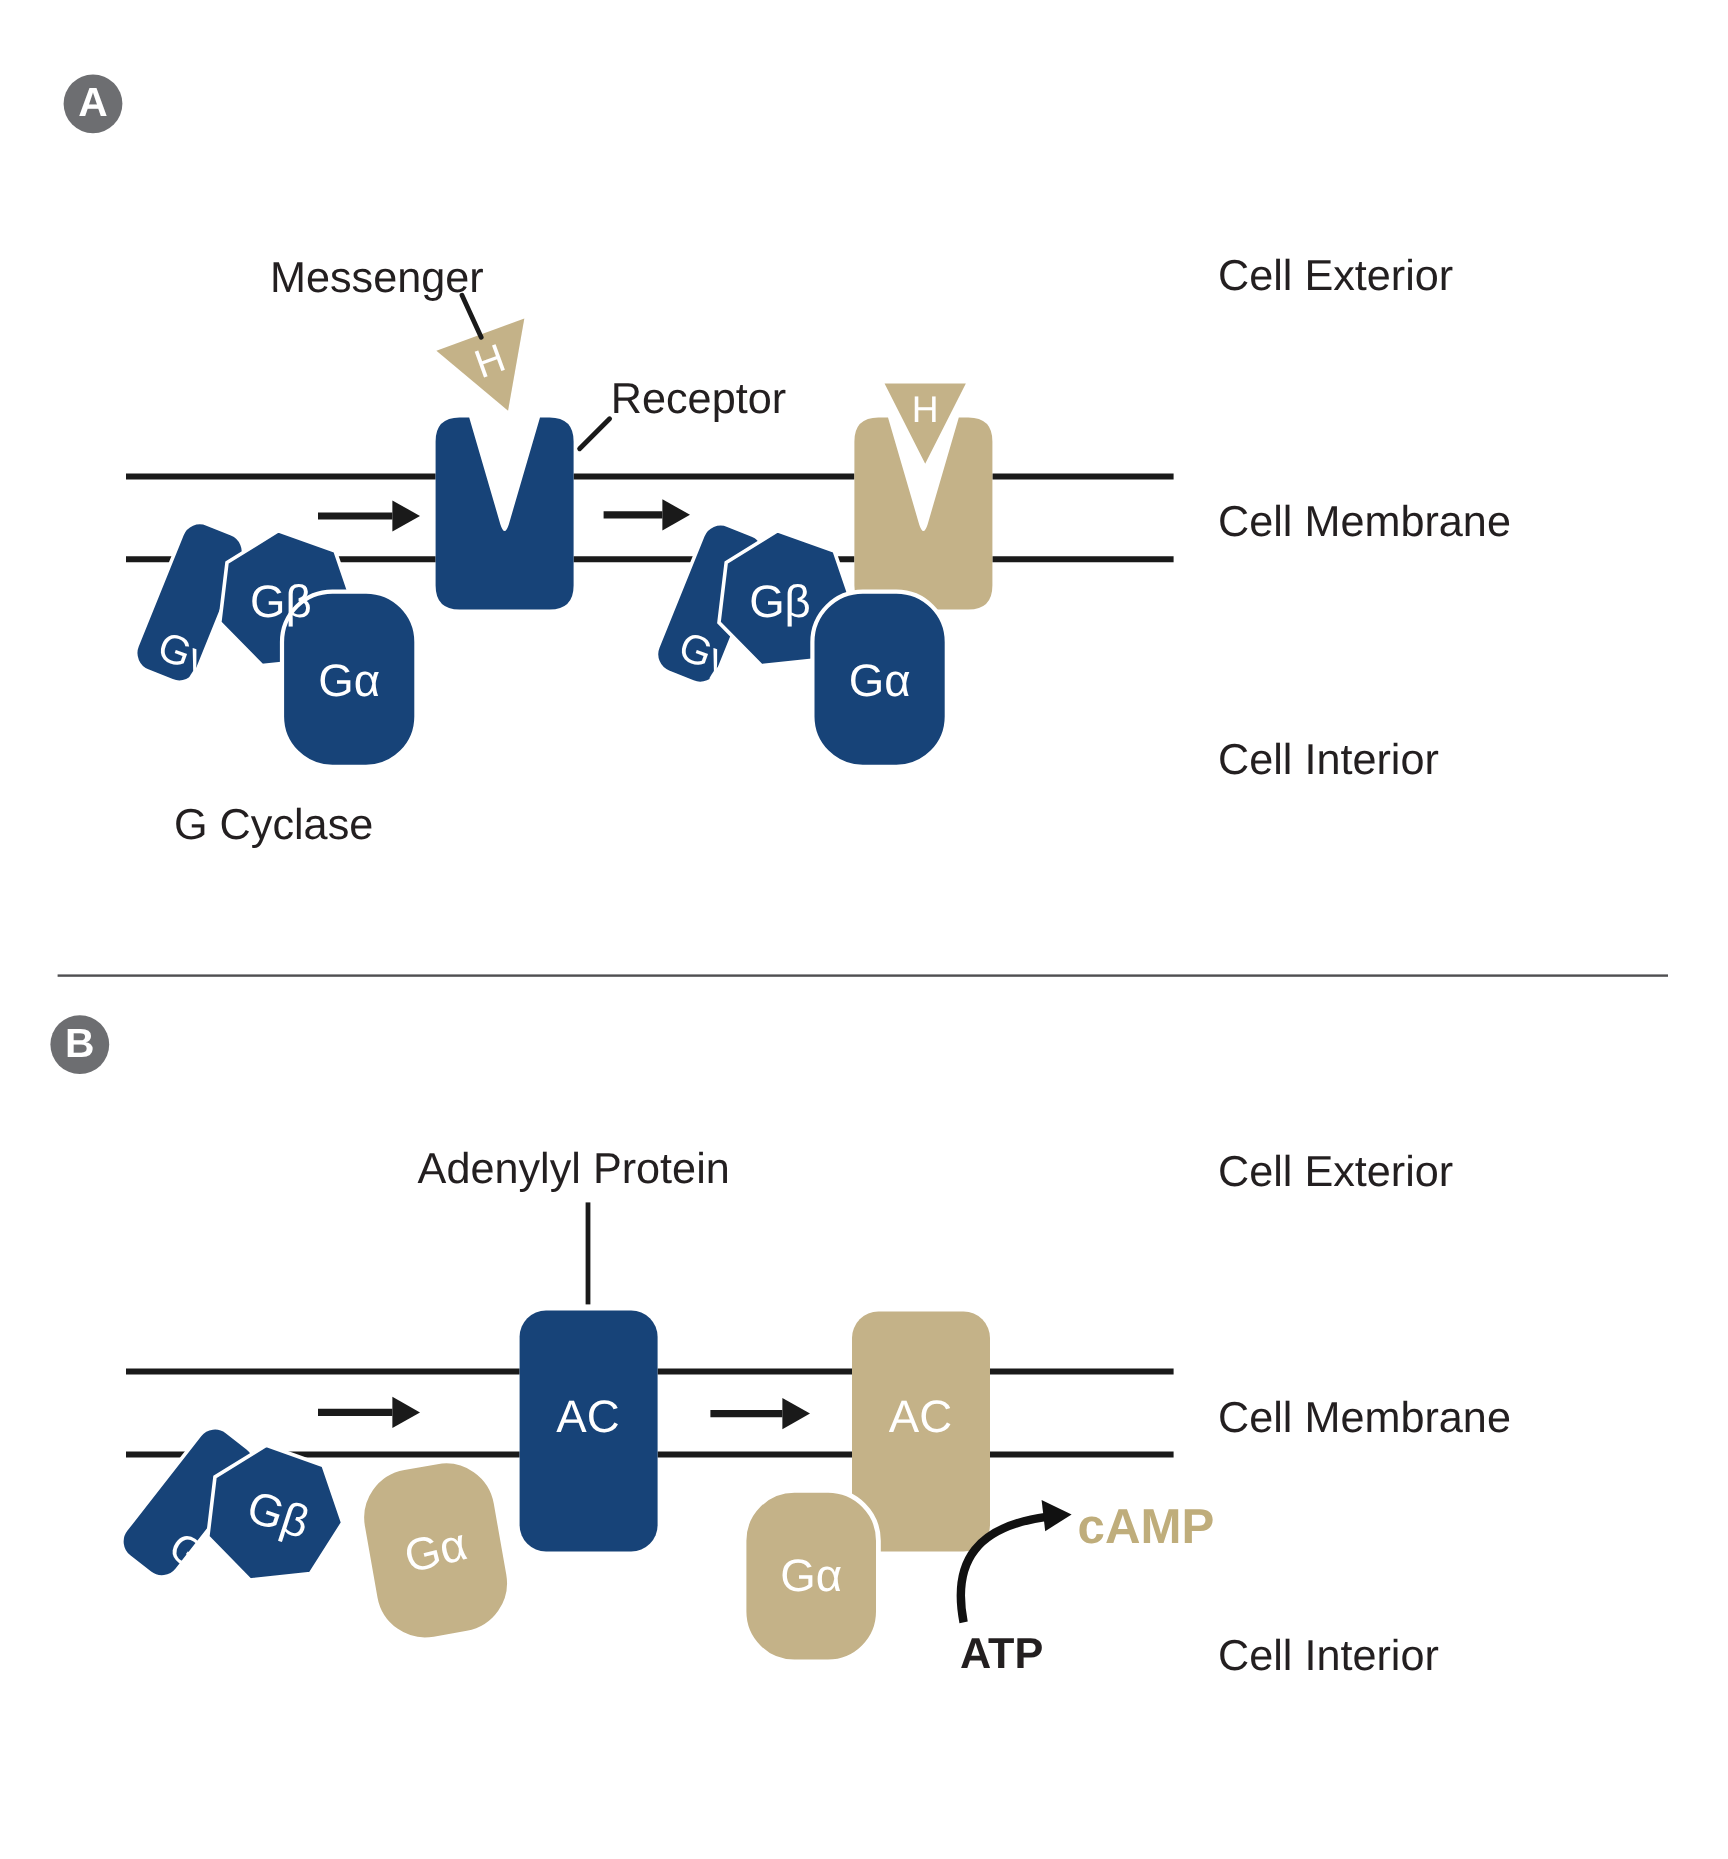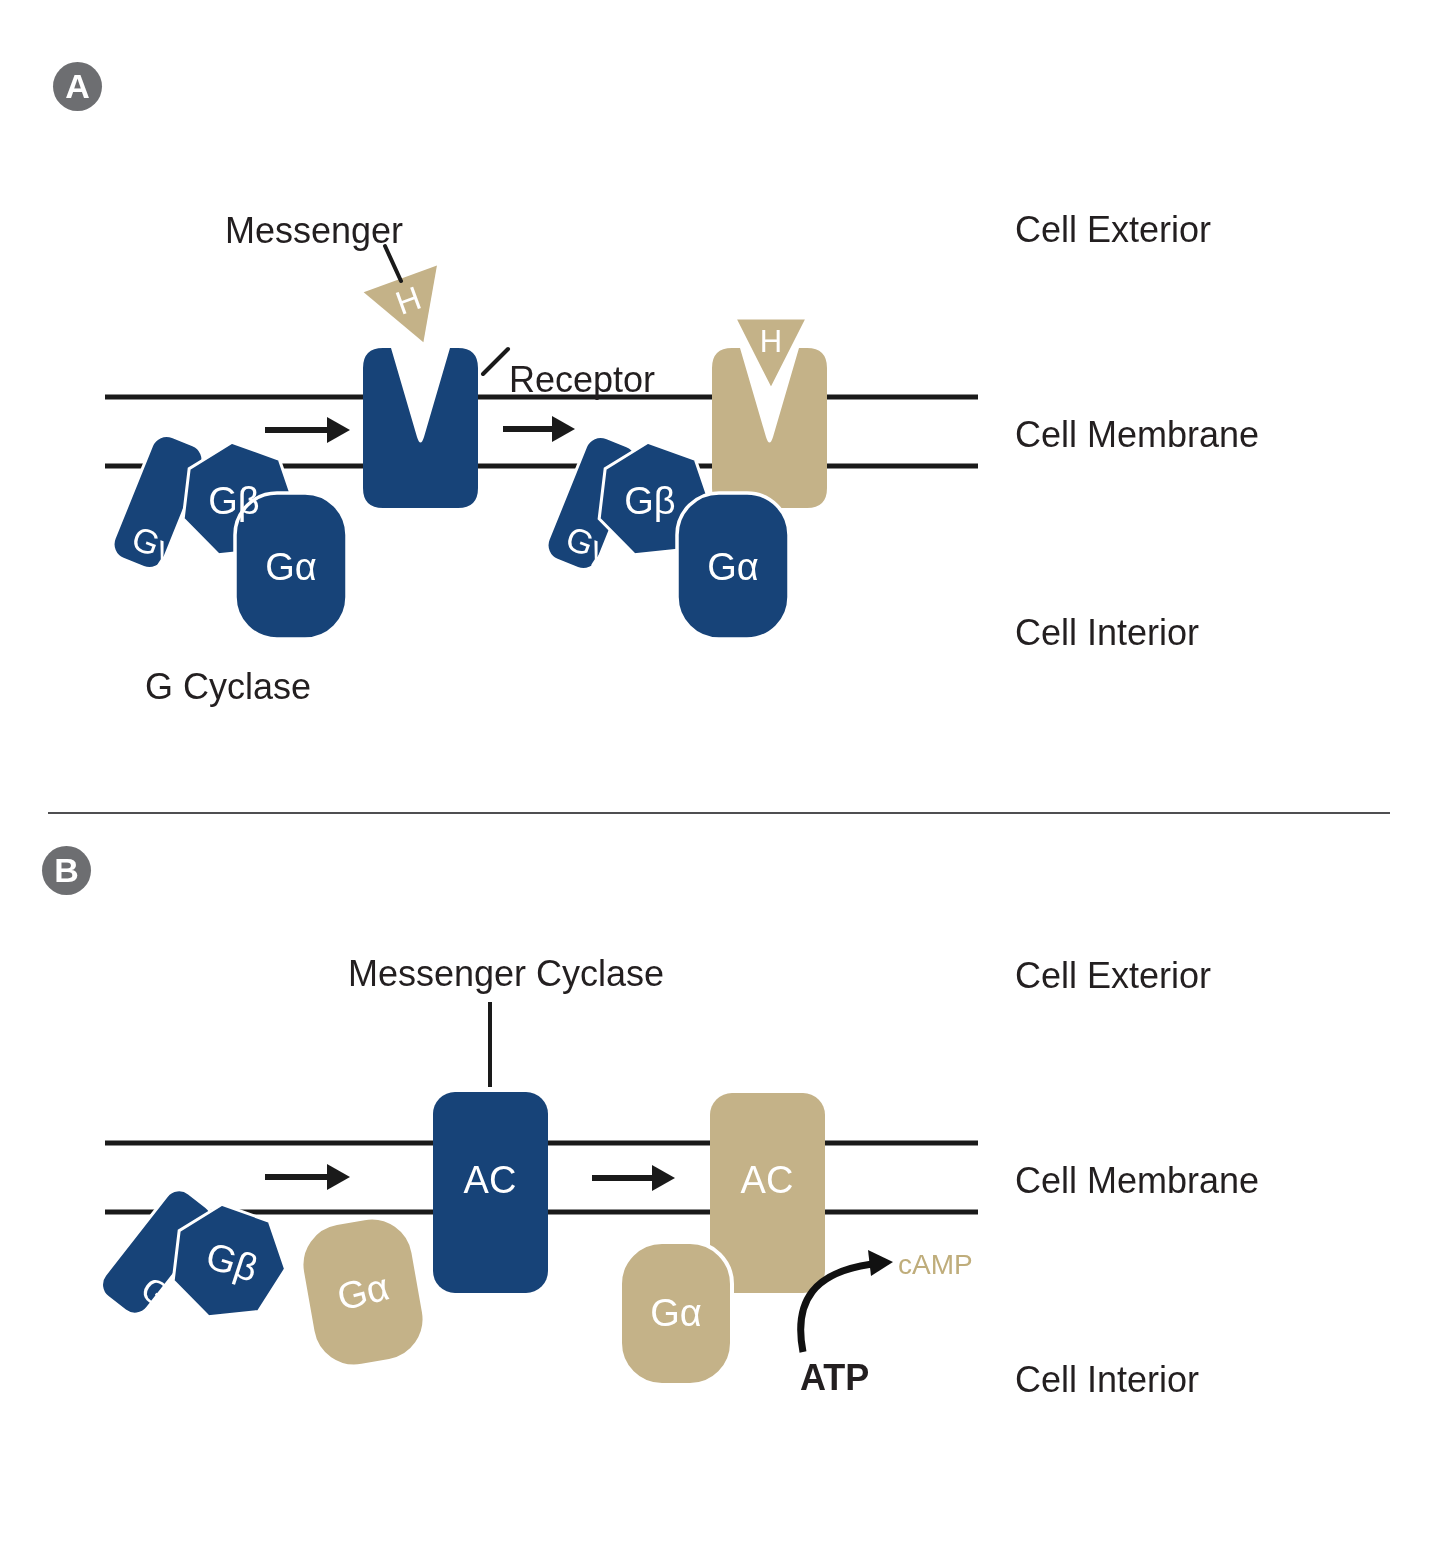--- a/index.html
+++ b/index.html
@@ -7,21 +7,21 @@
     position:relative;width:1440px;height:1549px;background:#ffffff;overflow:hidden;
     font-family:"Liberation Sans",sans-serif;color:#231f20;
   }
   #diagram-svg{position:absolute;left:0;top:0;}
   .lbl{position:absolute;font-size:36px;line-height:1.1;white-space:nowrap;color:#231f20;}
   .badge{
     position:absolute;width:49px;height:49px;border-radius:50%;background:#6d6e71;
     color:#ffffff;font-size:34px;font-weight:bold;display:flex;align-items:center;justify-content:center;
   }
   .divider{position:absolute;left:48px;top:812px;width:1342px;height:2px;background:#4f4f51;}
-  .camp{font-weight:normal;color:#bfad7b;font-size:28px;}
+  .camp{font-weight:bold;color:#bfad7b;font-size:41px;}
   svg text{font-family:"Liberation Sans",sans-serif;fill:#ffffff;}
 </style>
 </head>
 <body>
 
 <div id="stage">
 
   <svg id="diagram-svg" width="1440" height="1549" viewBox="0 0 1440 1549">
 
     <g>
@@ -129,29 +129,29 @@
       <g>
         <path d="M 803 1352 C 793 1300 815 1272 872 1264" fill="none" stroke="#111111" stroke-width="7"></path>
         <polygon points="893,1262 868,1250 871,1276" fill="#111111"></polygon>
       </g>
     </g>
   </svg>
 
   <div class="badge" style="left:53px;top:62px;">A</div>
 
   <div class="lbl" style="left:225px;top:211px;text-align:right;">Messenger</div>
-  <div class="lbl" style="left:509px;top:312px;margin-top:48px;">Receptor</div>
+  <div class="lbl" style="left:509px;top:312px;">Receptor</div>
   <div class="lbl" style="left:1015px;top:210px;">Cell Exterior</div>
   <div class="lbl" style="left:1015px;top:415px;">Cell Membrane</div>
   <div class="lbl" style="left:1015px;top:613px;">Cell Interior</div>
   <div class="lbl" style="left:145px;top:667px;">G Cyclase</div>
 
   <div class="divider"></div>
 
   <div class="badge" style="left:42px;top:846px;">B</div>
 
-  <div class="lbl" style="left:348px;top:954px;">Messenger Cyclase</div>
+  <div class="lbl" style="left:348px;top:954px;">Adenylyl Protein</div>
   <div class="lbl" style="left:1015px;top:956px;">Cell Exterior</div>
   <div class="lbl" style="left:1015px;top:1161px;">Cell Membrane</div>
   <div class="lbl" style="left:1015px;top:1360px;">Cell Interior</div>
   <div class="lbl" style="left:800px;top:1358px;font-weight:bold;">ATP</div>
   <div class="lbl camp" style="left:898px;top:1250px;">cAMP</div>
 </div>
 
 </body></html>

